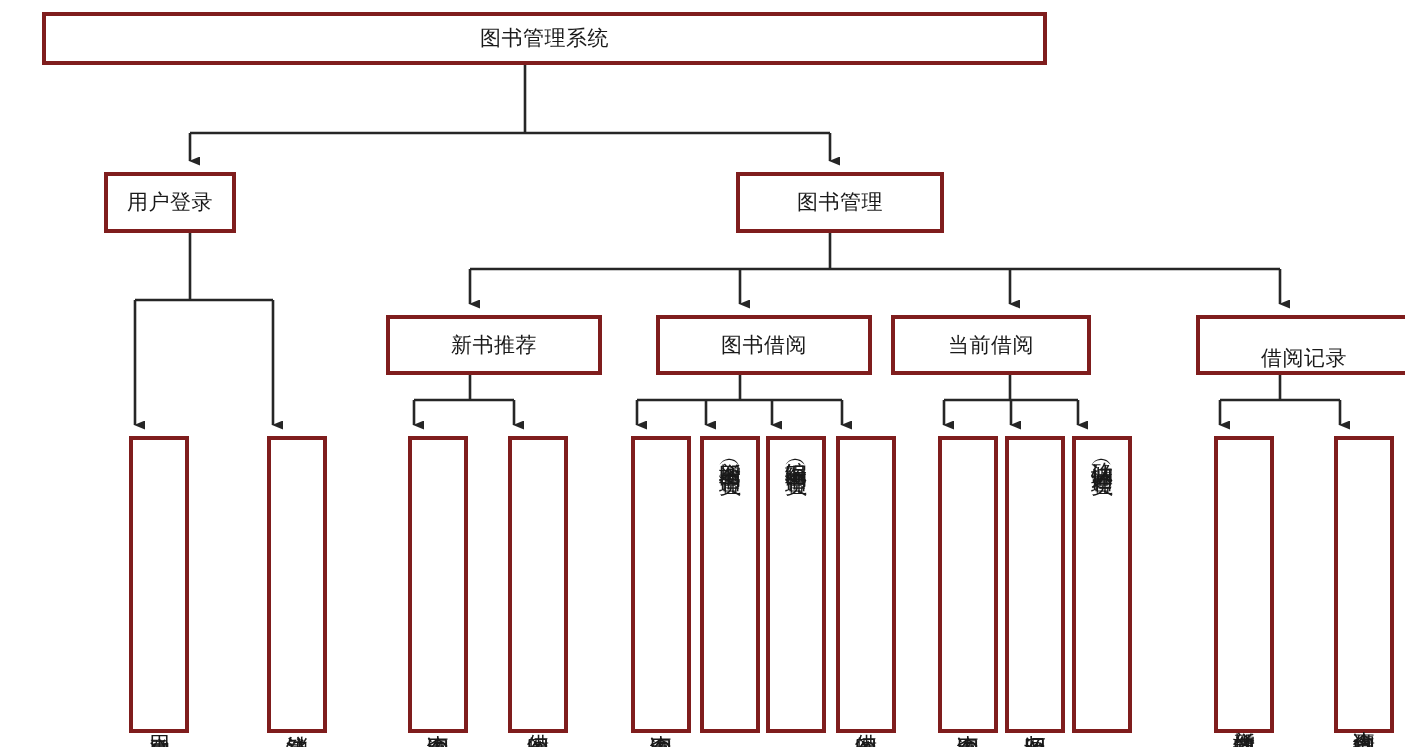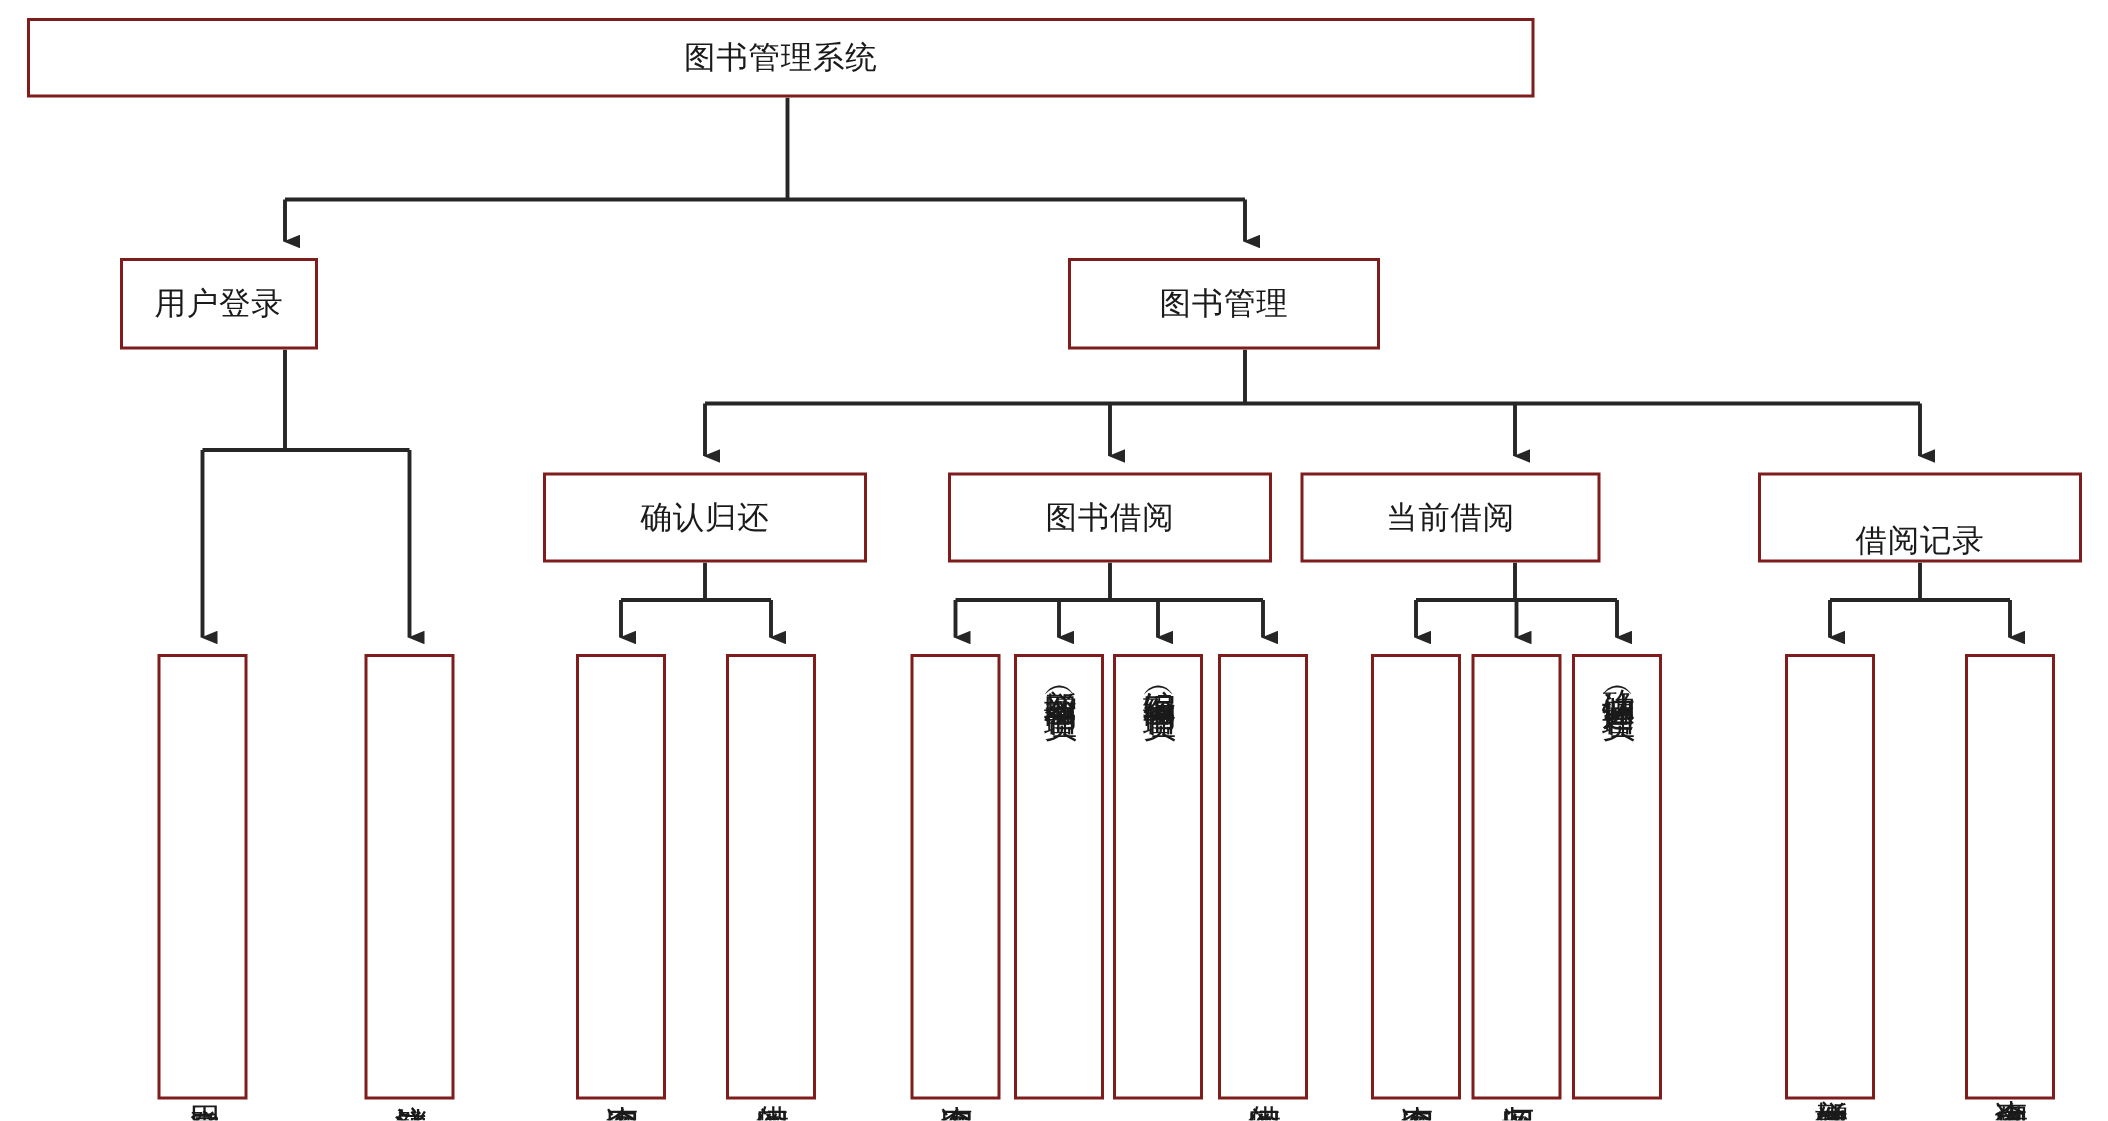--- a/index.html
+++ b/index.html
@@ -23,23 +23,24 @@
     left: 0;
     top: 0;
     width: 1405px;
     height: 747px;
   }
   
   .node {
     position: absolute;
     box-sizing: border-box;
     background: #ffffff;
-    border: 2px solid #7f1d1d;
+    border: 4px solid #7f1d1d;
     display: flex;
     z-index: 2;
+    margin-left: 24px;
   }
   .node.horiz {
     align-items: center;
     justify-content: center;
   }
   .node-label {
     color: #1a1a1a;
     line-height: 1.18;
     white-space: nowrap;
   }
@@ -138,21 +139,21 @@
 
   <div class="node horiz" style="left:80px; top:172px; width:132px; height:61px;">
     <span class="node-label">用户登录</span>
   </div>
 
   <div class="node horiz" style="left:712px; top:172px; width:208px; height:61px;">
     <span class="node-label">图书管理</span>
   </div>
 
   <div class="node horiz" style="left:362px; top:315px; width:216px; height:60px;">
-    <span class="node-label">确认归还</span>
+    <span class="node-label">新书推荐</span>
   </div>
 
   <div class="node horiz" style="left:632px; top:315px; width:216px; height:60px;text-align:right;">
     <span class="node-label">图书借阅</span>
   </div>
 
   <div class="node horiz" style="left:867px; top:315px; width:200px; height:60px;">
     <span class="node-label">当前借阅</span>
   </div>
 

